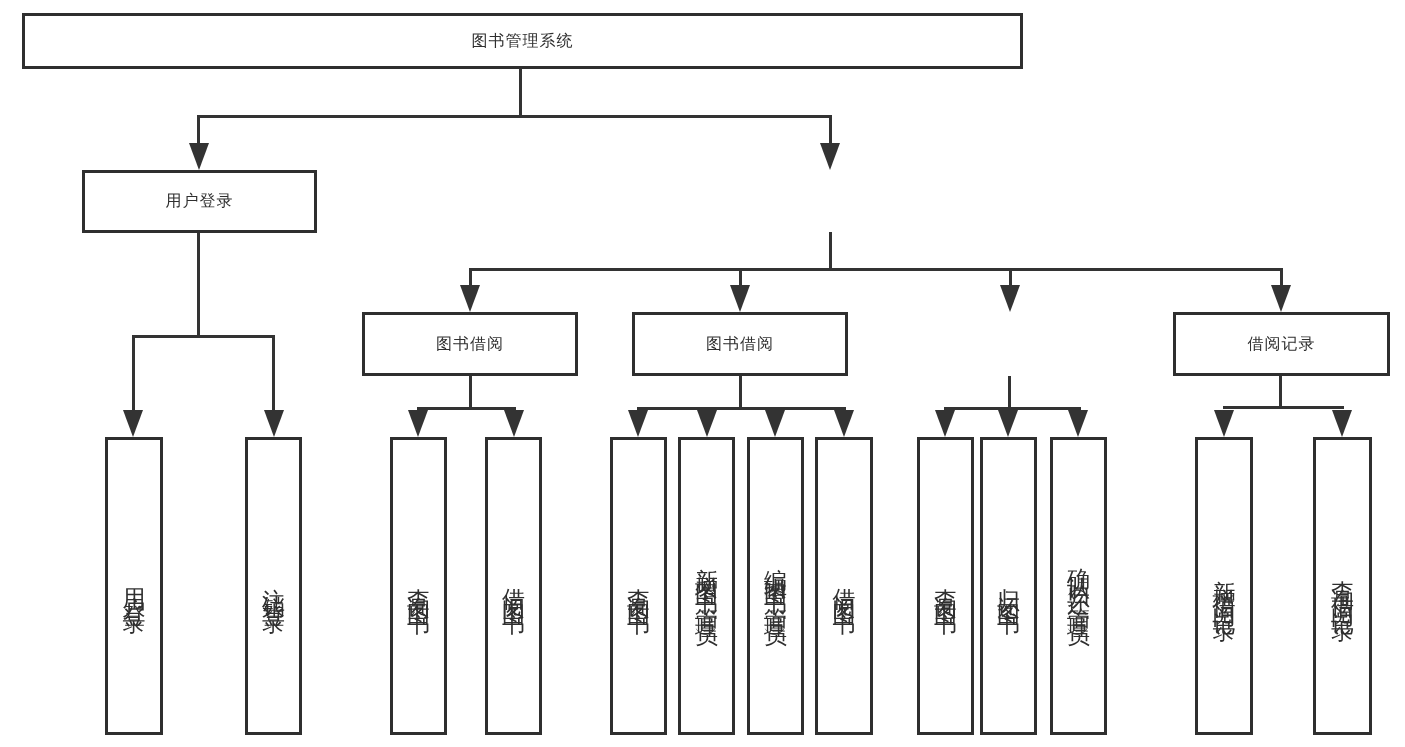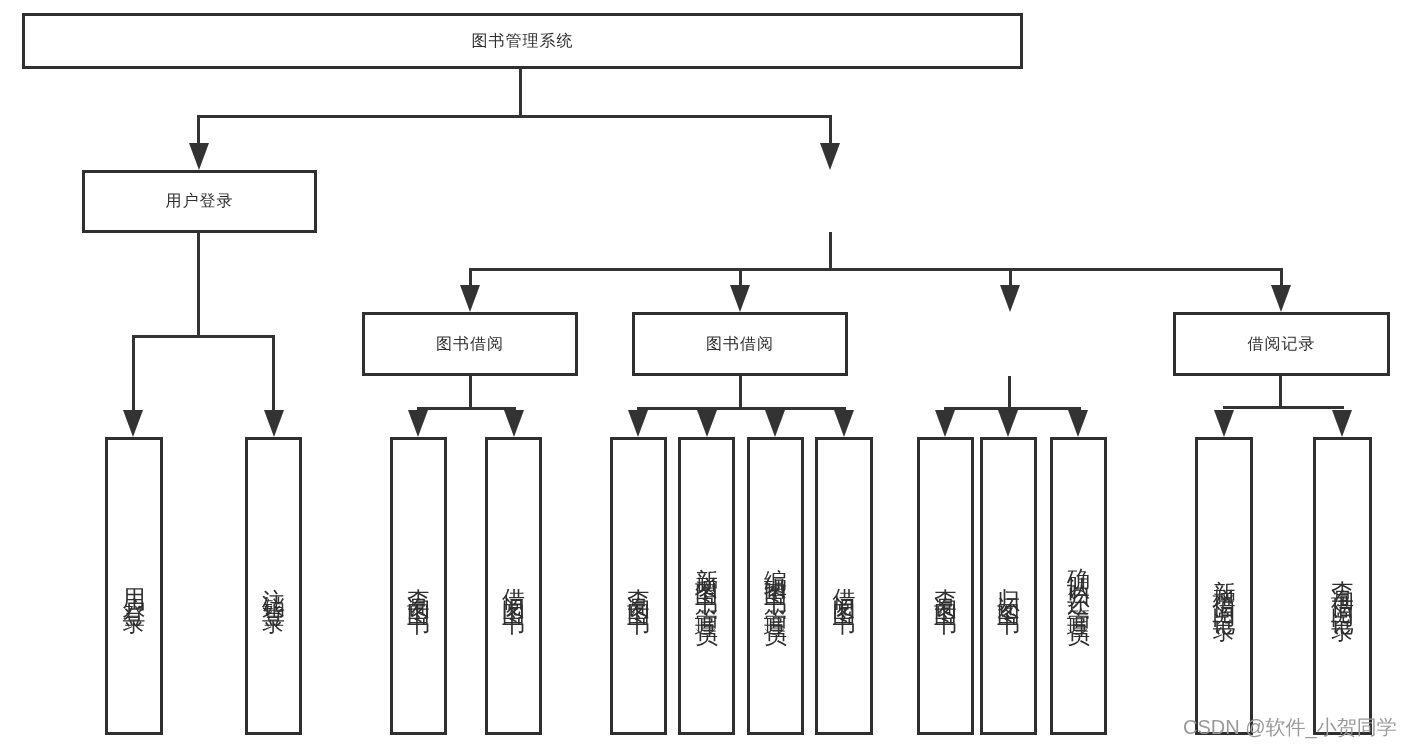--- a/index.html
+++ b/index.html
@@ -157,15 +157,14 @@
     <span class="vtext">确认归还（管理员）</span>
   </div>
 
   <div class="node v" style="left:1195px; top:437px; width:58px; height:298px;">
     <span class="vtext">新增借阅记录</span>
   </div>
   <div class="node v" style="left:1313px; top:437px; width:59px; height:298px;">
     <span class="vtext">查询借阅记录</span>
   </div>
 
-  <div class="watermark">CSDN @软件_小贺同学</div>
 
 </div>
 
 </body></html>

